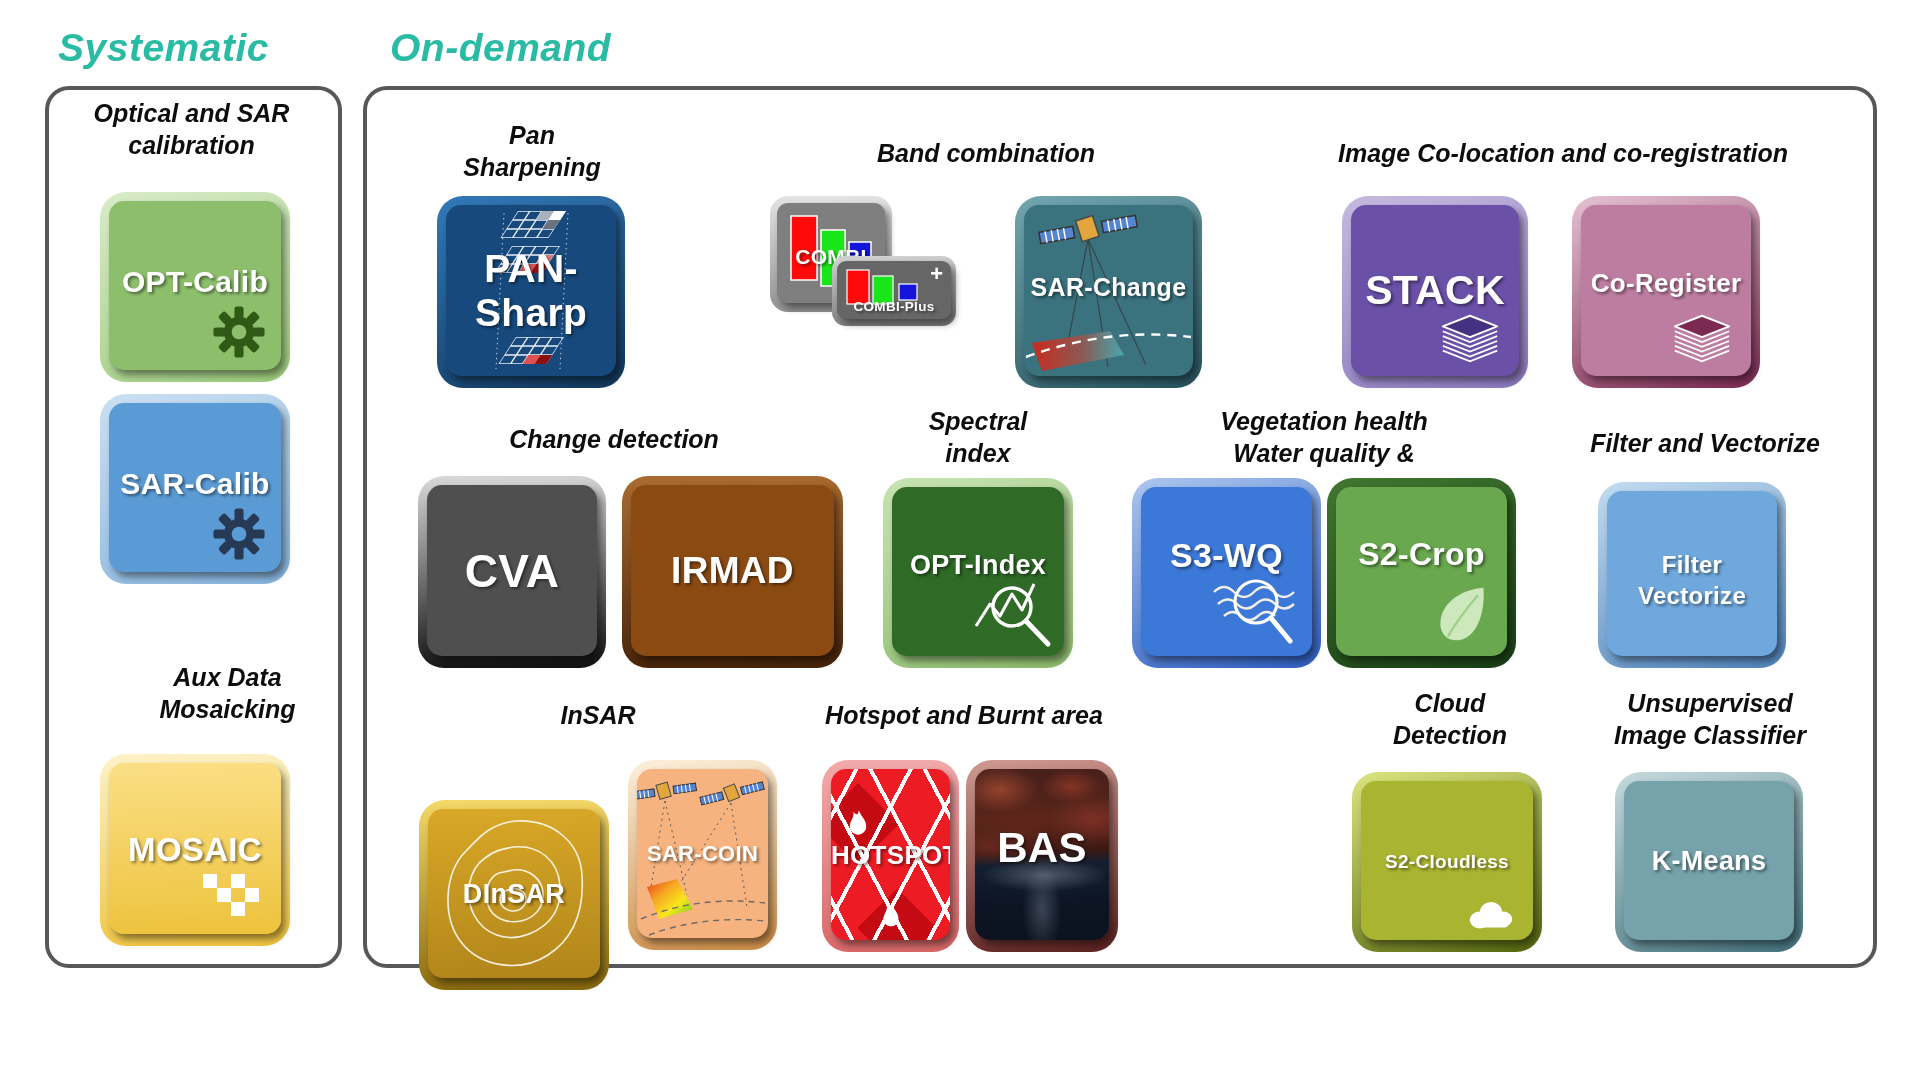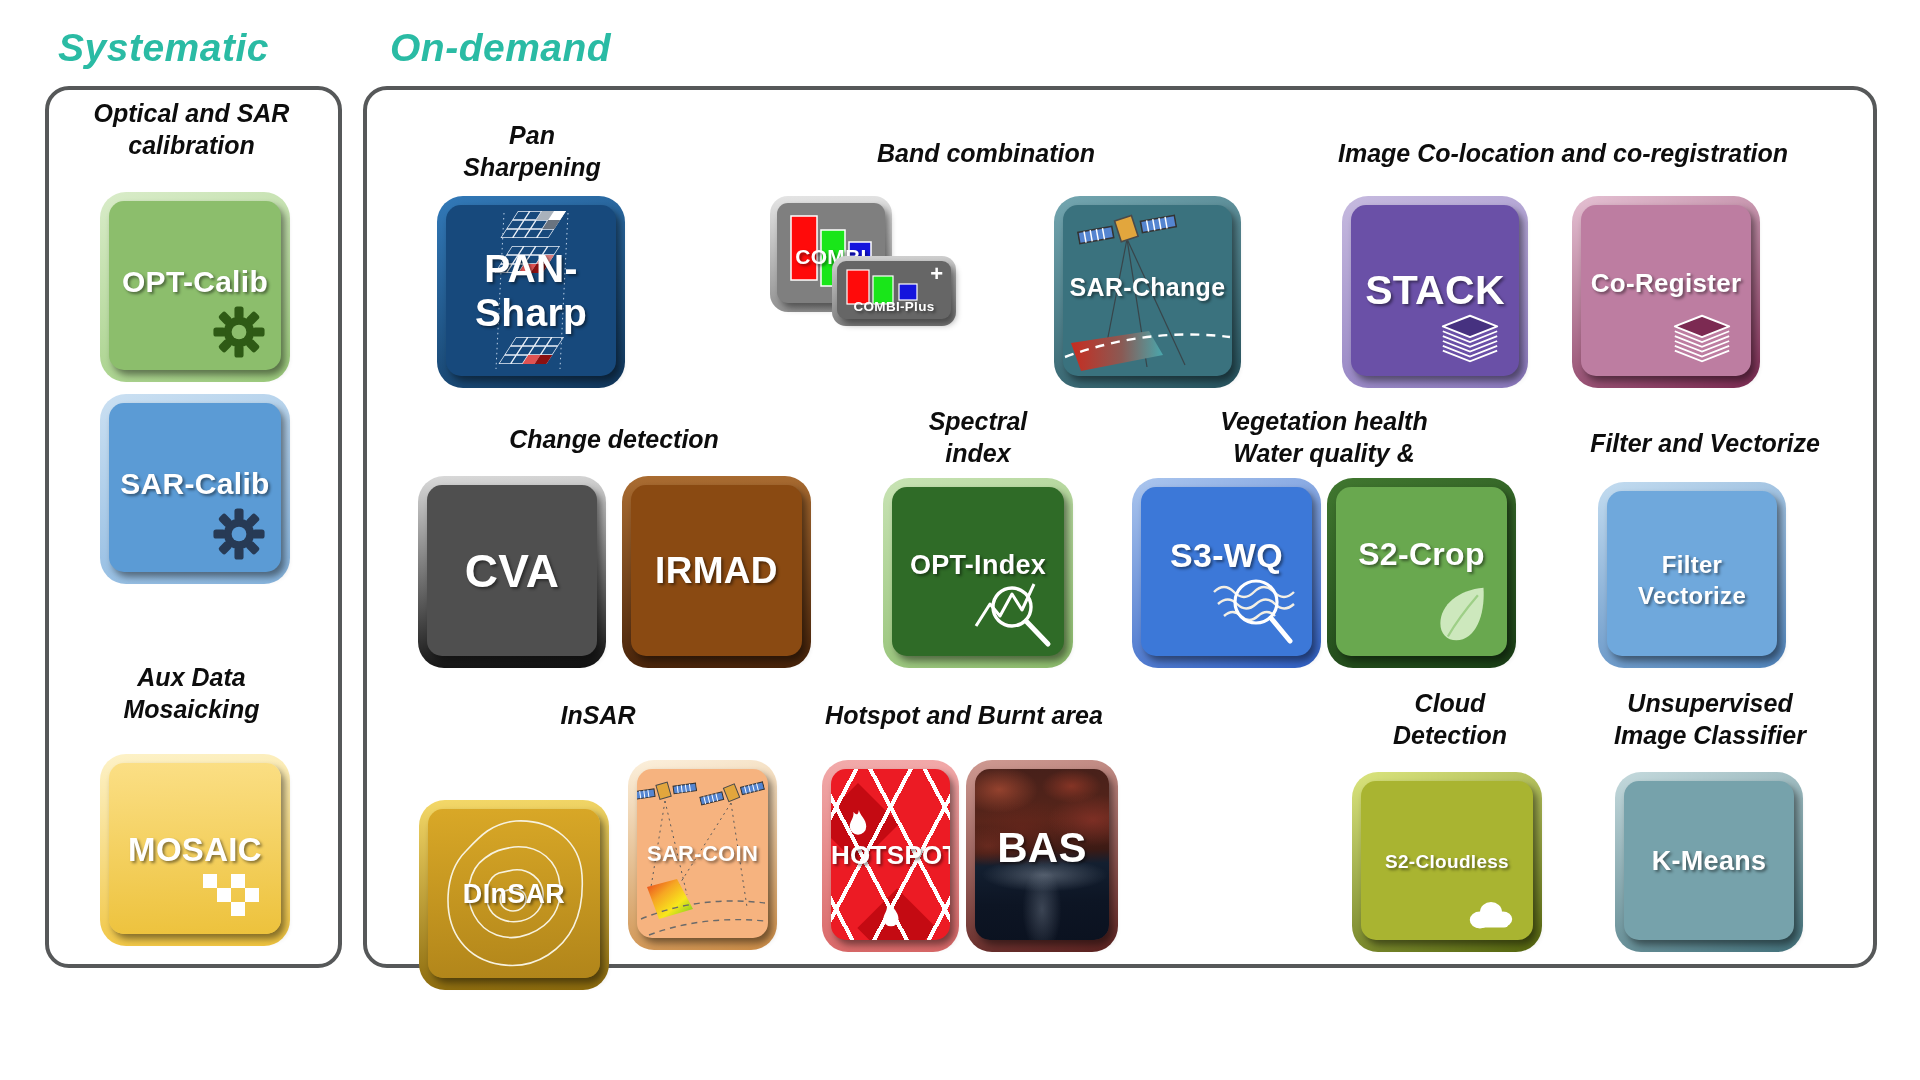--- a/index.html
+++ b/index.html
@@ -33,29 +33,29 @@
   .t-sarcalib .inner{background:#5b9bd5;}
   .t-mosaic{background:linear-gradient(175deg,#fdf2c8,#f0c43e);}
   .t-mosaic .inner{background:linear-gradient(178deg,#fbdf85,#edc23c);}
   .t-pansharp{background:linear-gradient(160deg,#3279b8,#0f3least);}
   .t-pansharp{background:linear-gradient(160deg,#3279b8,#11375c);}
   .t-pansharp .inner{background:#17497c;}
   .t-combi{background:linear-gradient(178deg,#e4e4e4,#8f8f8f);border-radius:18px;}
   .t-combi .inner{background:#7f7f7f;left:7px;top:7px;right:7px;bottom:9px;border-radius:11px;}
   .t-combiplus{background:linear-gradient(178deg,#d2d2d2,#7d7d7d);border-radius:14px;z-index:6;}
   .t-combiplus .inner{background:#666;left:5px;top:5px;right:5px;bottom:7px;border-radius:9px;}
-  .t-sarchange{background:linear-gradient(160deg,#73a6b0,#27545f);margin-left:39px;}
+  .t-sarchange{background:linear-gradient(160deg,#73a6b0,#27545f);}
   .t-sarchange .inner{background:#3a727e;}
   .t-stack{background:linear-gradient(160deg,#c6badf,#8a78bd);}
   .t-stack .inner{background:#6a50a7;}
   .t-coregister{background:linear-gradient(160deg,#e5c1d3,#7c2a52);}
   .t-coregister .inner{background:#bd7da1;}
   .t-cva{background:linear-gradient(178deg,#d9d9d9,#111);}
   .t-cva .inner{background:#4f4f4f;}
-  .t-irmad{background:linear-gradient(178deg,#aa6c31,#47230a);}
+  .t-irmad{background:linear-gradient(178deg,#aa6c31,#47230a);padding-left:32px;}
   .t-irmad .inner{background:#8a4a12;}
   .t-optindex{background:linear-gradient(160deg,#c8e3b4,#8cbc6c);}
   .t-optindex .inner{background:#2f6b27;}
   .t-s3wq{background:linear-gradient(160deg,#abc6ee,#2f5fc4);}
   .t-s3wq .inner{background:#3c78d8;}
   .t-s2crop{background:linear-gradient(160deg,#40772f,#1a3f16);}
   .t-s2crop .inner{background:#69a84f;}
   .t-filter{background:linear-gradient(160deg,#c3dcf0,#5185bd);}
   .t-filter .inner{background:#6fa8dc;}
   .t-dinsar{background:linear-gradient(178deg,#f2d express);} 
@@ -197,21 +197,21 @@
           <rect x="-2.1" y="-11.8" width="4.2" height="5.6" rx="1.2" transform="rotate(180)"></rect>
           <rect x="-2.1" y="-11.8" width="4.2" height="5.6" rx="1.2" transform="rotate(225)"></rect>
           <rect x="-2.1" y="-11.8" width="4.2" height="5.6" rx="1.2" transform="rotate(270)"></rect>
           <rect x="-2.1" y="-11.8" width="4.2" height="5.6" rx="1.2" transform="rotate(315)"></rect>
         </g>
         <circle r="3.4" fill="#5b9bd5"></circle>
       </svg>
     </div>
   </div>
 
-  <div class="ghead" style="left:45px;top:662px;width:293px;">
+  <div class="ghead" style="left:45px;top:662px;width:293px;padding-left:36px;">
     <span class="l">Aux Data</span>
     <span class="l">Mosaicking</span>
   </div>
 
   <div class="tile t-mosaic" style="left:100px;top:754px;width:190px;height:192px;">
     <div class="inner">
       <div class="label lab-mosaic">MOSAIC</div>
       <svg class="icon" style="right:18px;bottom:14px;width:62px;height:48px;" viewBox="0 0 62 48">
         <g fill="#fff">
           <rect x="2" y="2" width="14" height="14"></rect>

